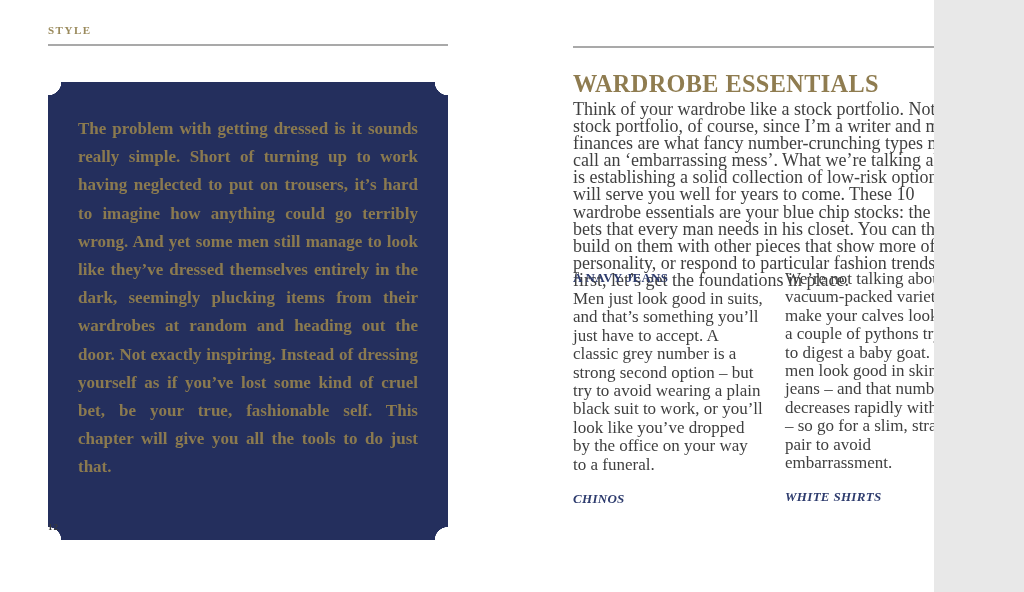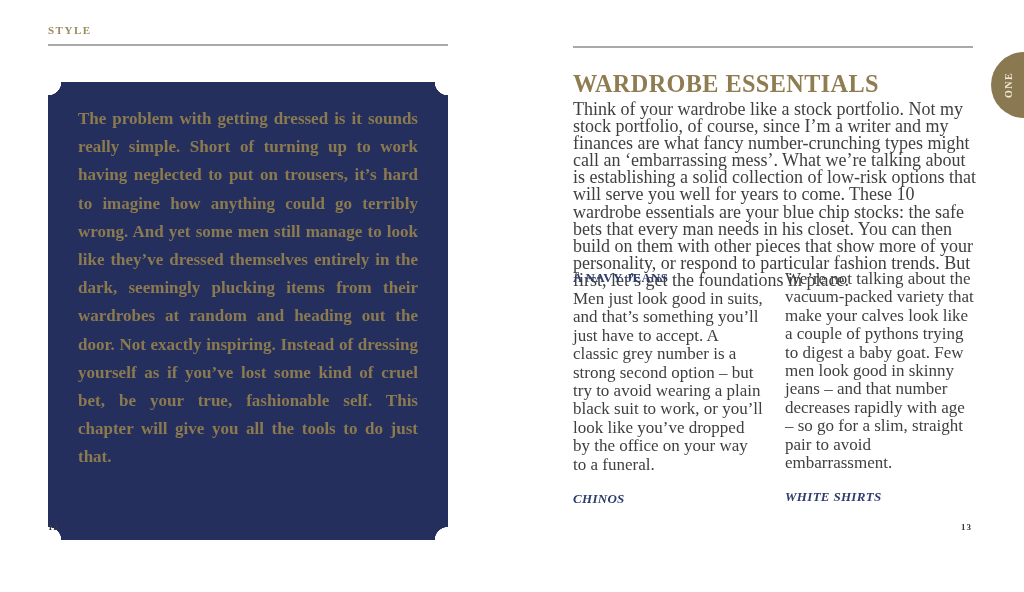--- a/index.html
+++ b/index.html
@@ -1,19 +1,19 @@
 <!DOCTYPE html>
 <html style="--page-bg: #ffffff; --navy: #242f5d; --gold-text: #8b7a4f; --gold-heading: #8f7c50; --gold-label: #9a8a5c; --tab-gold: #8a7950; --tab-text: #f2ead8; --heading-navy: #2e3c6e; --body-text: #3f3f3f; --rule-gray: #a9a9a9; --page-number: #3a3a3a;"><head>
 <meta charset="utf-8">
 <style>
   * { margin: 0; padding: 0; box-sizing: border-box; }
   html, body { background: #e8e8e8; }
   .spread {
     position: relative;
-    width: 1024px;
+    width: 934px;
     height: 592px;
     background: var(--page-bg, #ffffff);
     overflow: hidden;
     font-family: "Liberation Serif", serif;
   }
   .page { position: absolute; top: 0; height: 592px; }
   .page-left  { left: 0;   width: 512px; }
   .page-right { left: 512px; width: 512px; }
 
   
@@ -42,21 +42,21 @@
       radial-gradient(circle at 0 0,       transparent 13px, var(--navy, #242f5d) 13.5px),
       radial-gradient(circle at 100% 0,    transparent 13px, var(--navy, #242f5d) 13.5px),
       radial-gradient(circle at 0 100%,    transparent 13px, var(--navy, #242f5d) 13.5px),
       radial-gradient(circle at 100% 100%, transparent 13px, var(--navy, #242f5d) 13.5px);
     background-position: top left, top right, bottom left, bottom right;
     background-size: 50.5% 50.5%;
     background-repeat: no-repeat;
     overflow: hidden;
   }
   .plaque p {
-    padding: 23px 30px 20px 30px;
+    padding: 33px 30px 20px 30px;
     font-size: 17px;
     line-height: 28.2px;
     text-align: justify;
     color: var(--gold-text, #8b7a4f);
     font-weight: bold;
   }
 
   .pagenum {
     position: absolute;
     top: 522px;

